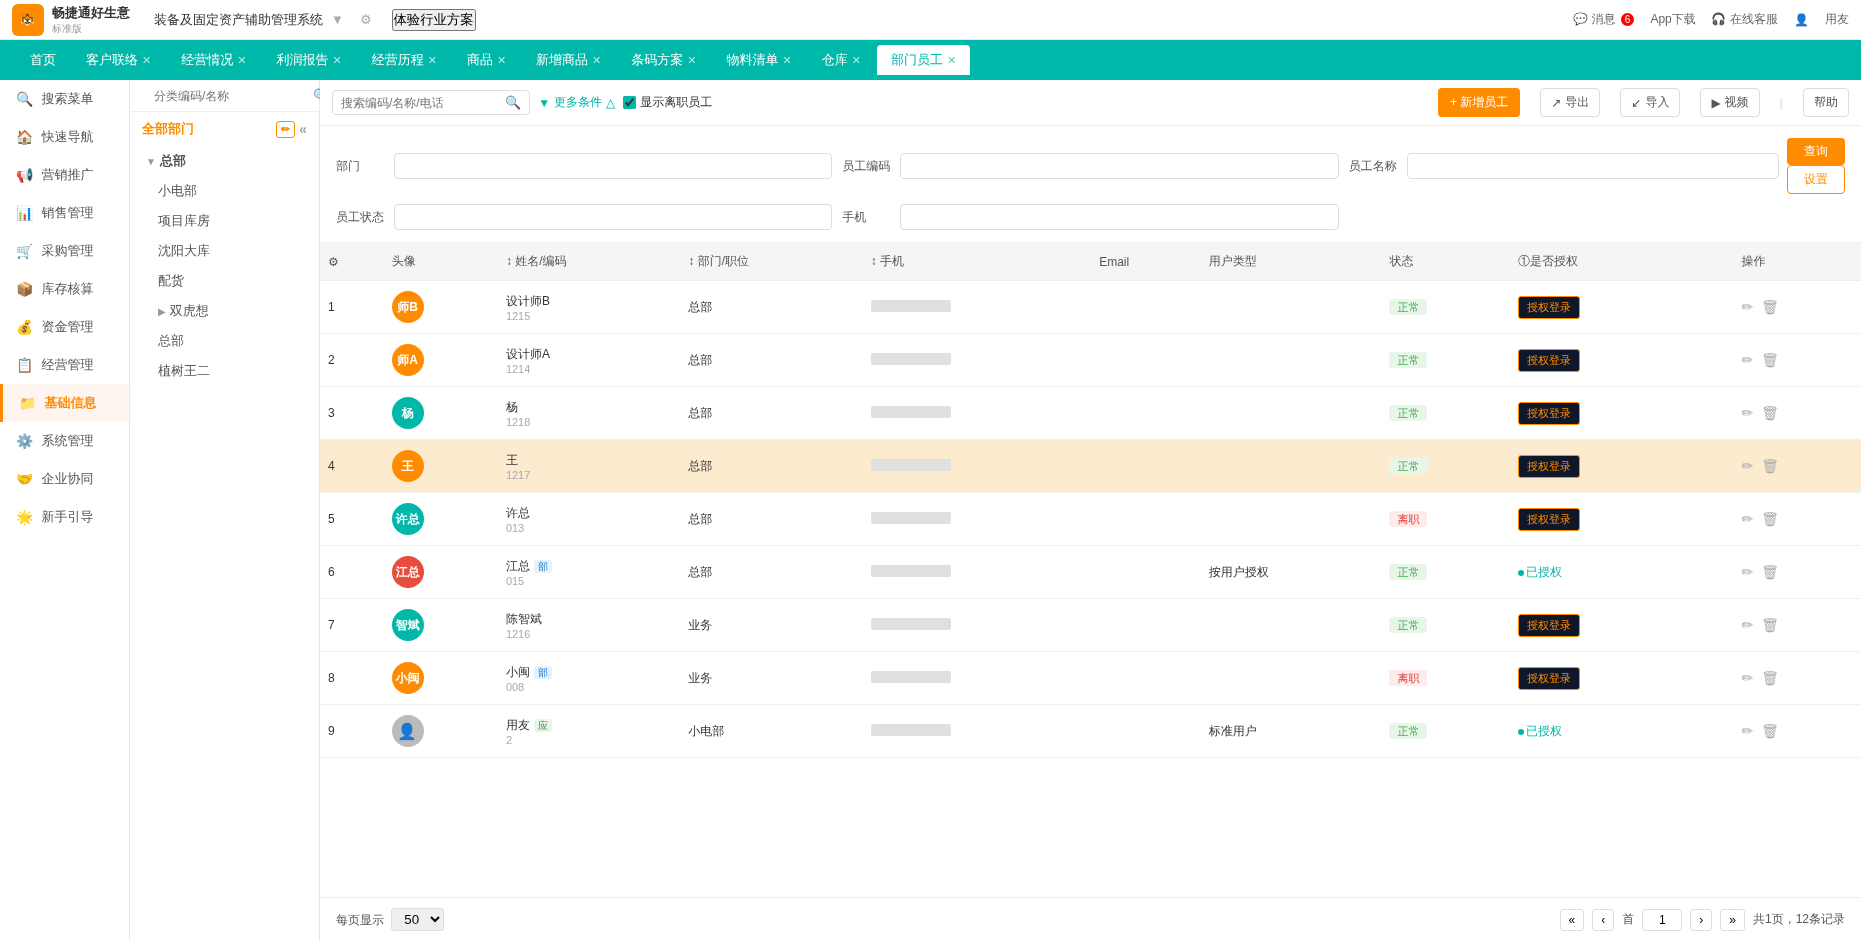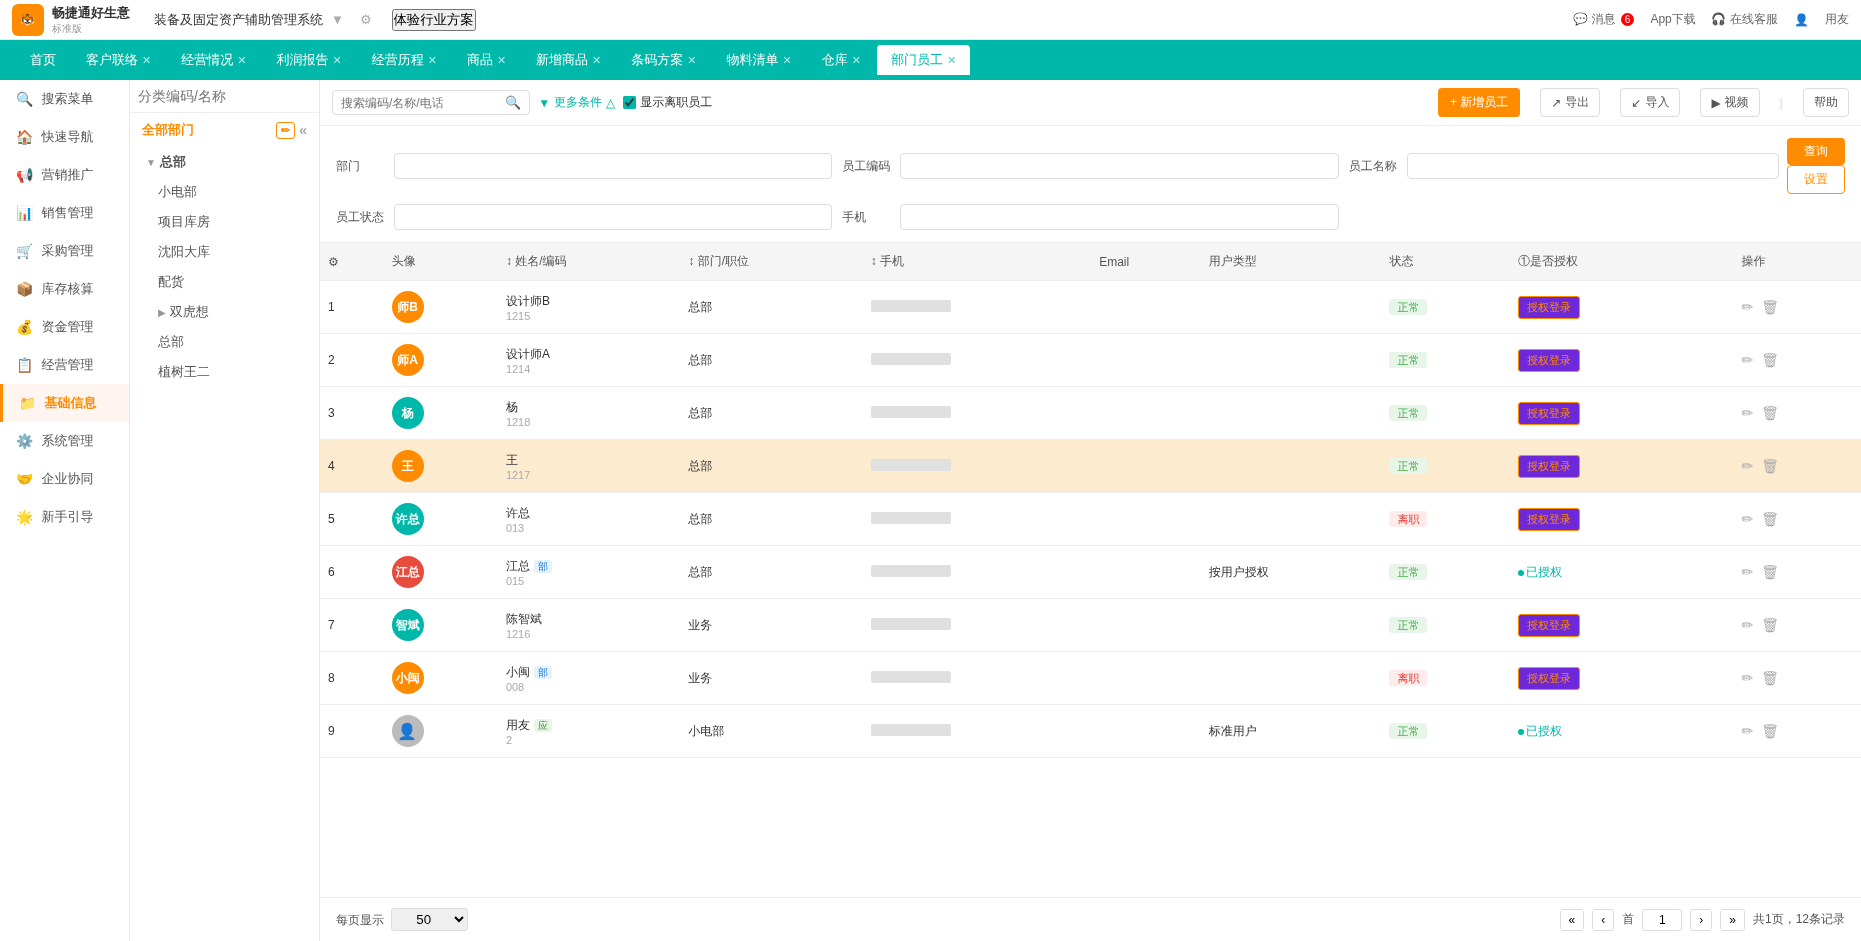--- a/index.html
+++ b/index.html
@@ -80,21 +80,21 @@
     
     .dept-panel {
       width: 190px;
       background: #fff;
       border-right: 1px solid #e8e8e8;
       flex-shrink: 0;
       display: flex;
       flex-direction: column;
     }
     .dept-search { padding: 8px; border-bottom: 1px solid #eee; display: flex; align-items: center; gap: 4px; }
-    .dept-search input { flex: 1; border: none; outline: none; font-size: 14px; }
+    .dept-search input { flex: 1; border: none; outline: none; font-size: 12px; margin-left: 16px; }
     .dept-header { padding: 8px 12px; display: flex; align-items: center; justify-content: space-between; font-size: 13px; font-weight: bold; color: #ff8c00; }
     .dept-header-actions { display: flex; gap: 4px; }
     .dept-node { padding: 6px 12px 6px 16px; font-size: 13px; color: #555; cursor: pointer; display: flex; align-items: center; gap: 4px; }
     .dept-node.level1 { padding-left: 16px; font-weight: bold; }
     .dept-node.level2 { padding-left: 28px; }
     .triangle { font-size: 10px; color: #999; }
 
     
     .right-main { flex: 1; display: flex; flex-direction: column; overflow: hidden; }
 
@@ -124,21 +124,21 @@
     .table-container { flex: 1; overflow-y: auto; background: #fff; }
     table { width: 100%; border-collapse: collapse; font-size: 12px; }
     thead tr { background: #f5f5f5; }
     th { padding: 10px 8px; text-align: left; color: #555; font-weight: normal; border-bottom: 1px solid #eee; white-space: nowrap; }
     td { padding: 10px 8px; border-bottom: 1px solid #f0f0f0; vertical-align: middle; }
     tr.highlighted { background: #fdebd0; }
     .avatar { width: 32px; height: 32px; border-radius: 50%; display: flex; align-items: center; justify-content: center; color: #fff; font-size: 12px; font-weight: bold; }
     .status-badge { padding: 2px 8px; border-radius: 3px; font-size: 11px; }
     .status-normal { background: #e8f5e9; color: #4caf50; }
     .status-resigned { background: #fdecea; color: #e53935; }
-    .auth-btn { border: 1px solid #ff8c00; color: #ff8c00; background: #6d28d9; border-radius: 3px; padding: 3px 8px; cursor: pointer; font-size: 11px; white-space: nowrap; }
+    .auth-btn { border: 1px solid #ff8c00; color: #ff8c00; background: #0f172a; border-radius: 3px; padding: 3px 8px; cursor: pointer; font-size: 11px; white-space: nowrap; }
     .authorized { color: #00b8a9; font-size: 12px; }
     .dot { display: inline-block; width: 6px; height: 6px; border-radius: 50%; background: #00b8a9; margin-right: 2px; }
     .action-btns { display: flex; gap: 8px; }
     .action-icon { color: #aaa; cursor: pointer; font-size: 14px; }
     .phone-mask { background: #e0e0e0; height: 12px; width: 80px; border-radius: 2px; display: inline-block; }
     .tag-blue { background: #e3f2fd; color: #1976d2; border-radius: 3px; font-size: 10px; padding: 1px 4px; margin-left: 4px; }
     .tag-green { background: #e8f5e9; color: #388e3c; border-radius: 3px; font-size: 10px; padding: 1px 4px; margin-left: 4px; }
 
     
     .pagination { padding: 10px 16px; background: #fff; border-top: 1px solid #eee; display: flex; align-items: center; justify-content: space-between; font-size: 12px; color: #555; }
@@ -565,21 +565,21 @@
       </div>
     </td>
   </tr>
             </tbody>
         </table>
       </div>
 
       <div class="pagination">
         <div>
           <span>每页显示</span>
-          <select style="margin:0 4px;border:1px solid #ddd;border-radius:3px;padding:2px 20px;">
+          <select style="margin:0 4px;border:1px solid #ddd;border-radius:3px;padding:2px 8px;">
             <option>50</option>
           </select>
         </div>
         <div class="pagination-right">
           <button class="page-btn">«</button>
           <button class="page-btn">‹</button>
           <span>首</span>
           <input class="page-input" type="text" value="1" style="">
           <button class="page-btn">›</button>
           <button class="page-btn">»</button>

